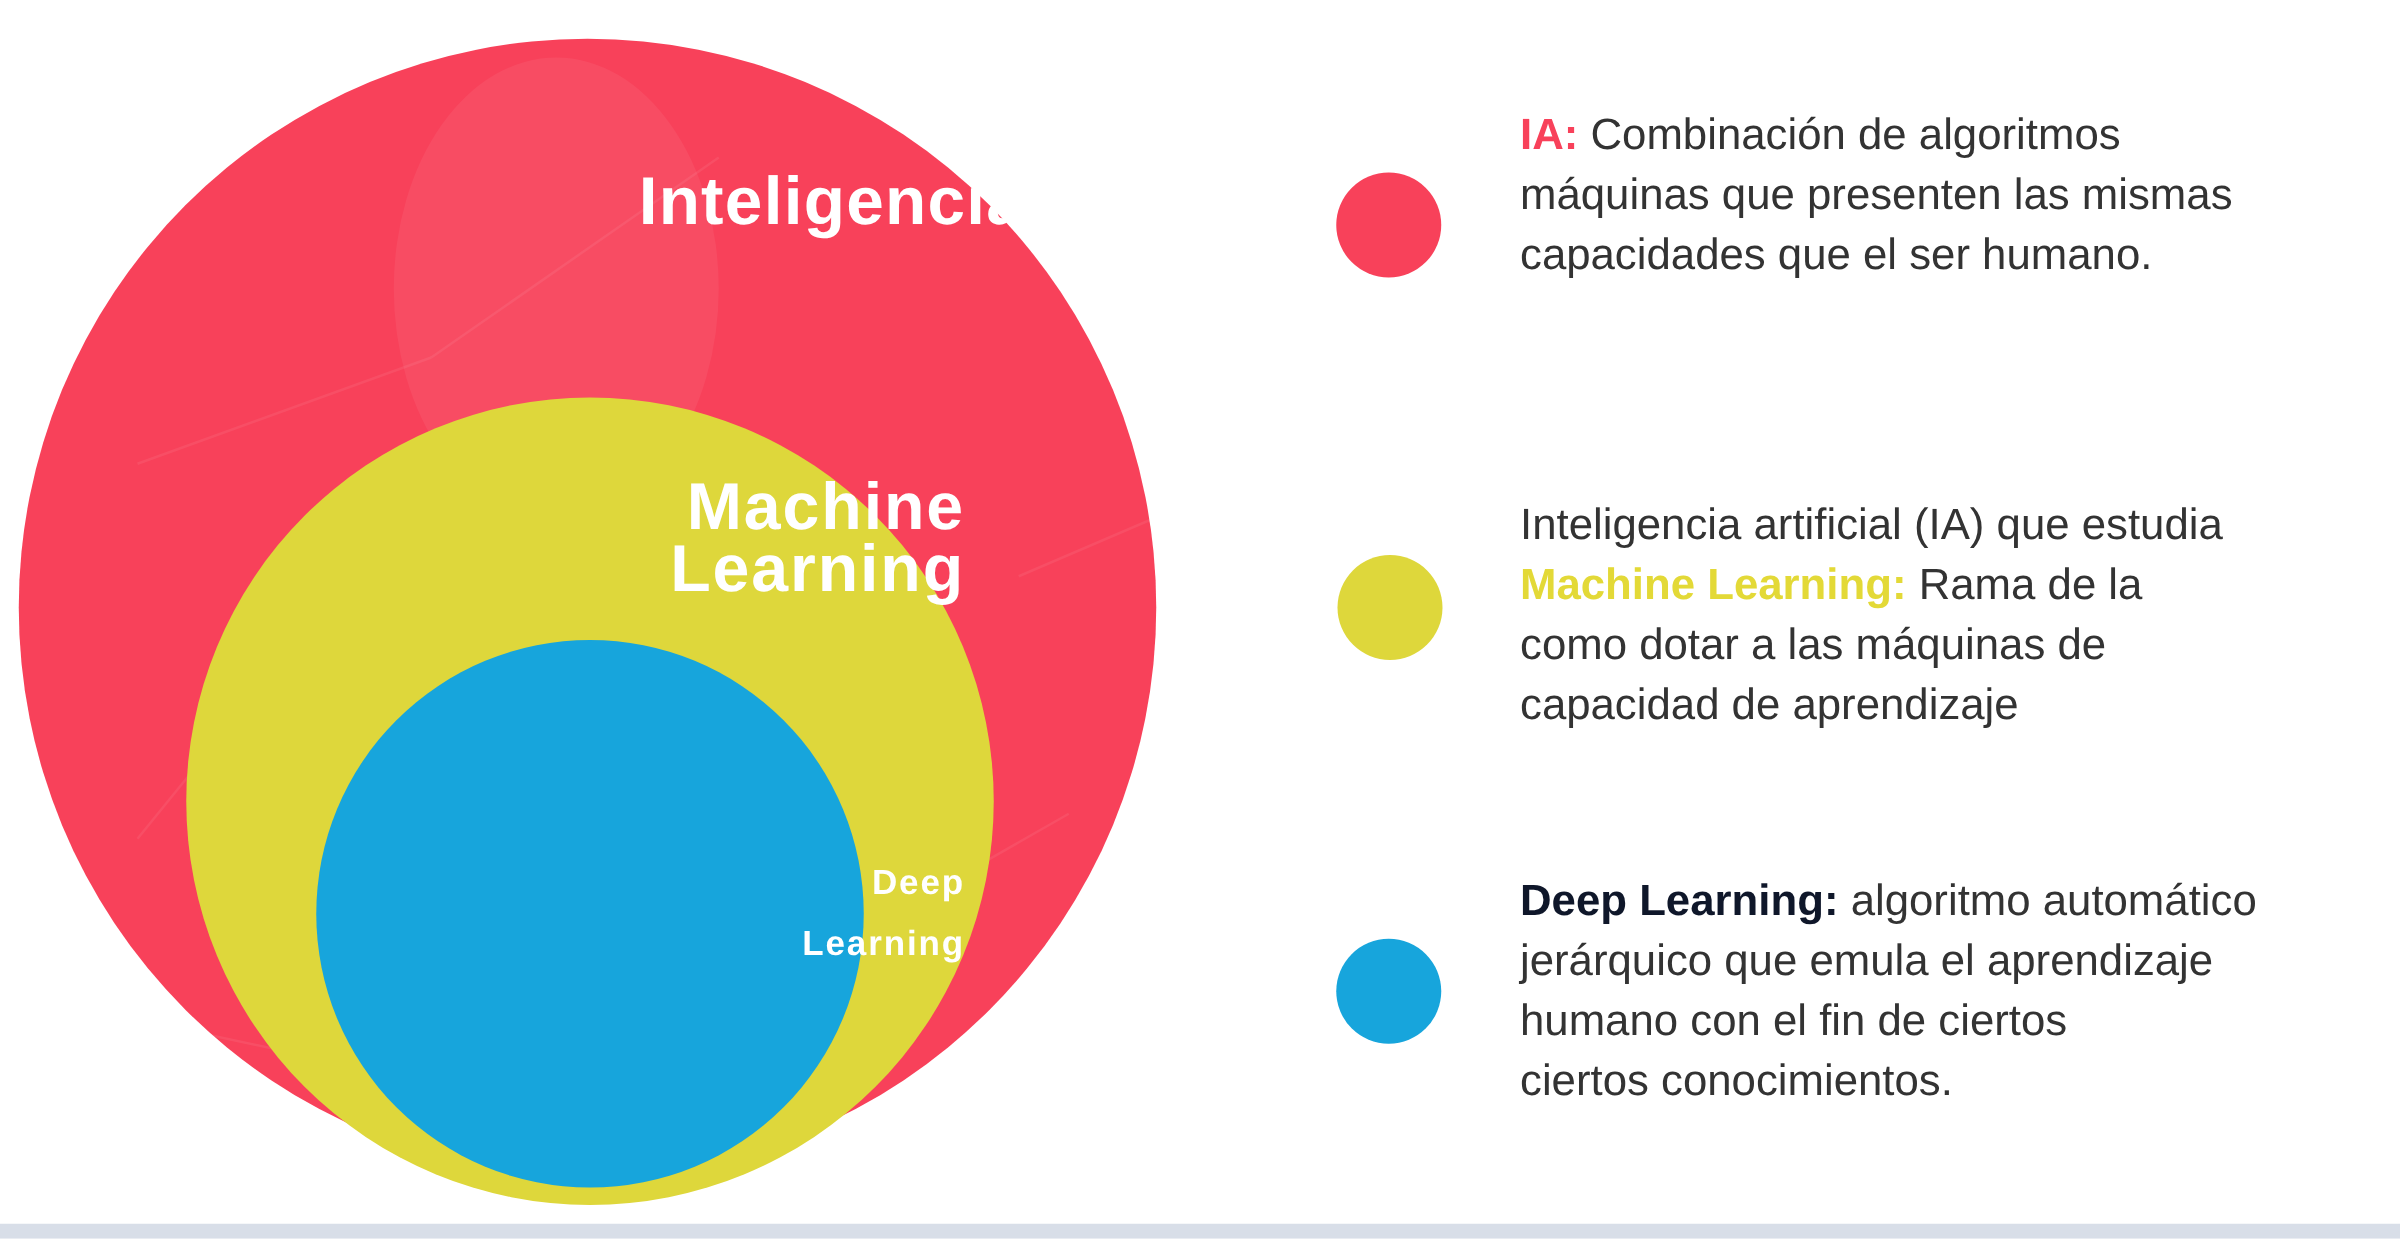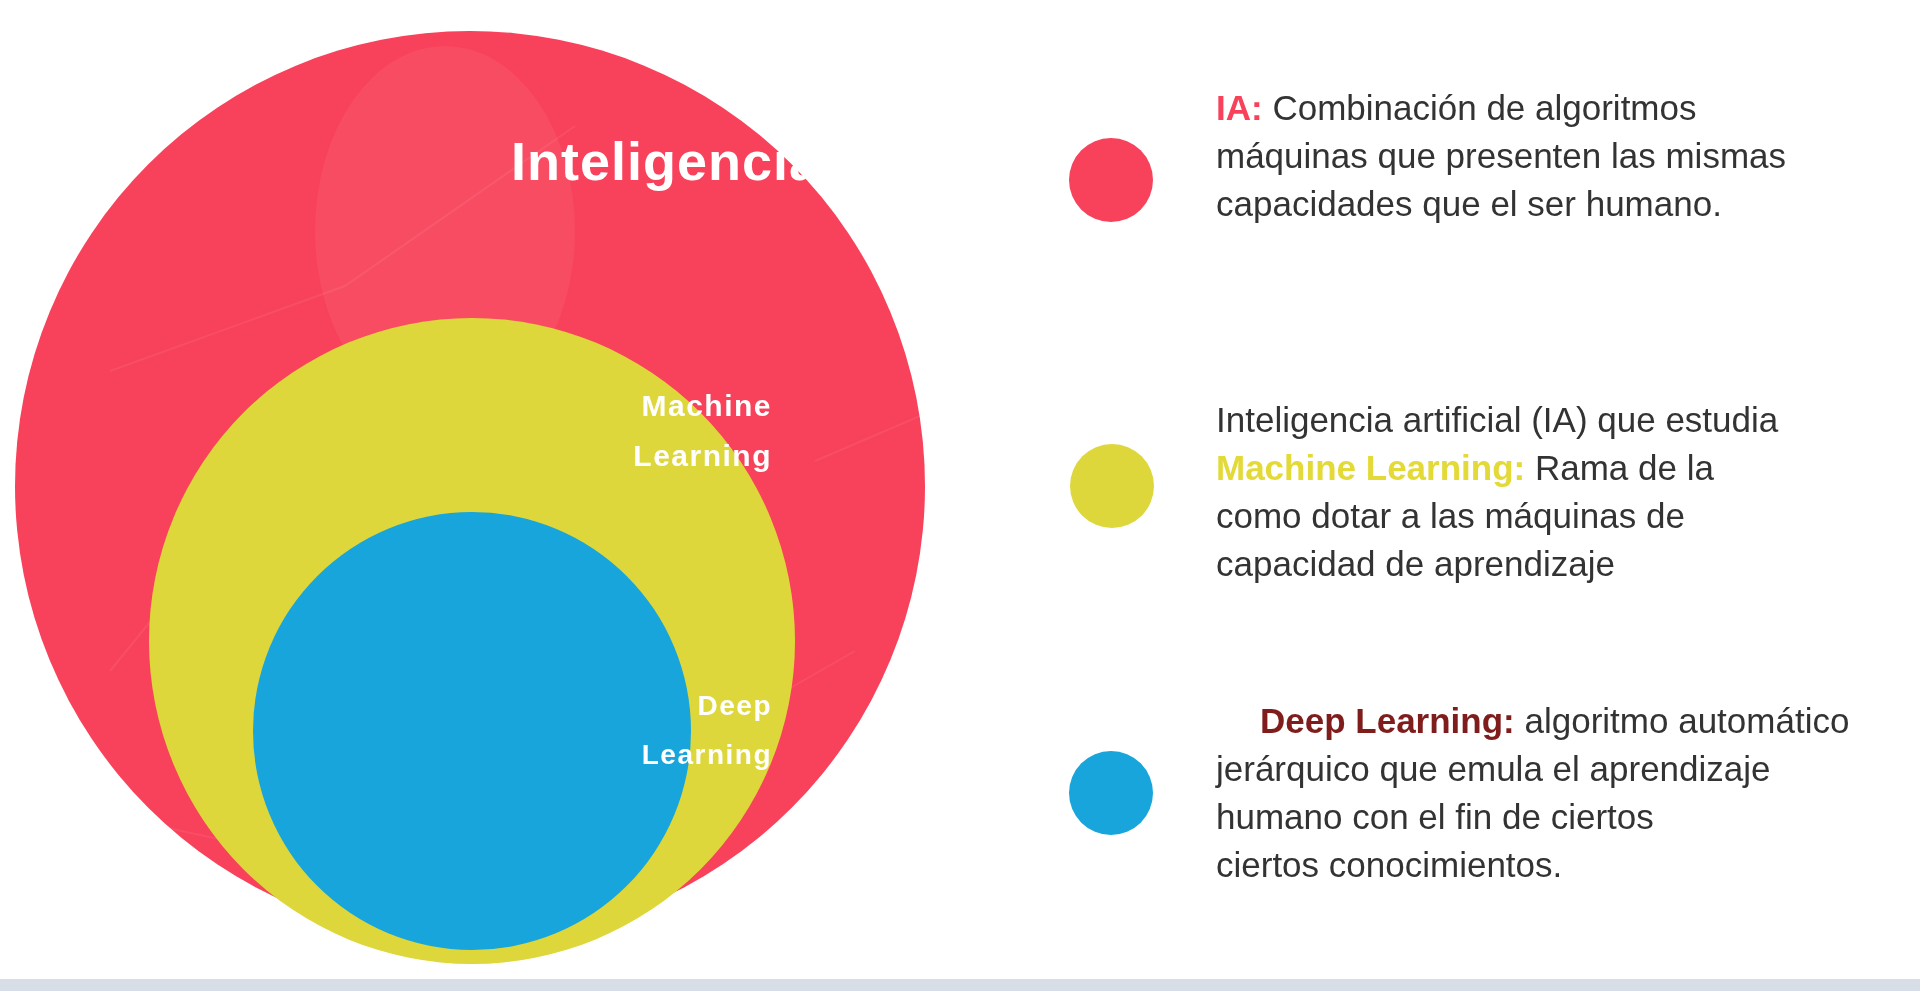--- a/index.html
+++ b/index.html
@@ -10,21 +10,21 @@
   
   .circle { position:absolute; border-radius:50%; }
   .circle-ai { left:15px;  top:31px;  width:910px; height:910px; background:#f8415a; }
   .circle-ml { left:149px; top:318px; width:646px; height:646px; background:#ded73b; }
   .circle-dl { left:253px; top:512px; width:438px; height:438px; background:#17a5dc; }
 
   .texture { position:absolute; left:0; top:0; }
 
   .circle-label { position:absolute; text-align:right; color:#ffffff; font-weight:bold; }
   .label-ai { left:120px; top:127px; width:700px; font-size:54px; line-height:68px; letter-spacing:1px; }
-  .label-ml { left:172px; top:381px; width:600px; font-size:30px; line-height:50px; letter-spacing:1.5px; }
+  .label-ml { left:172px; top:381px; width:600px; font-size:53px; line-height:50px; letter-spacing:1.5px; }
   .label-dl { left:172px; top:681px; width:600px; font-size:28px; line-height:49px; letter-spacing:1.5px; }
 
   
   .legend-row { position:absolute; }
   .legend-dot { position:absolute; width:84px; height:84px; border-radius:50%; }
   .dot-1 { left:1069px; top:138px; background:#f8415a; }
   .dot-2 { left:1070px; top:444px; background:#ded73b; }
   .dot-3 { left:1069px; top:751px; background:#17a5dc; }
 
   .legend-text { position:absolute; left:1216px; width:730px; font-size:35px;
@@ -98,21 +98,21 @@
         <div>Inteligencia artificial (IA) que estudia</div>
         <div><span class="term term-ml" style="color: rgb(227, 217, 55);">Machine Learning:</span> <span>Rama de la</span></div>
         <div>como dotar a las máquinas de</div>
         <div>capacidad de aprendizaje</div>
       </div>
     </div>
 
     <div class="legend-row">
       <span class="legend-dot dot-3" style="background-color: rgb(23, 165, 220);"></span>
       <div class="legend-text text-3">
-        <div><span class="term term-dl" style="color: #7f1d1d; margin-left: 44px;">Deep Learning:</span> <span>algoritmo automático</span></div>
+        <div><span class="term term-dl" style="color: #0f172a;">Deep Learning:</span> <span>algoritmo automático</span></div>
         <div>jerárquico que emula el aprendizaje</div>
         <div>humano con el fin de ciertos</div>
         <div>ciertos conocimientos.</div>
       </div>
     </div>
   </div>
 
   <div class="bottom-bar" style="background-color: rgb(216, 222, 232);"></div>
 </div>
 

